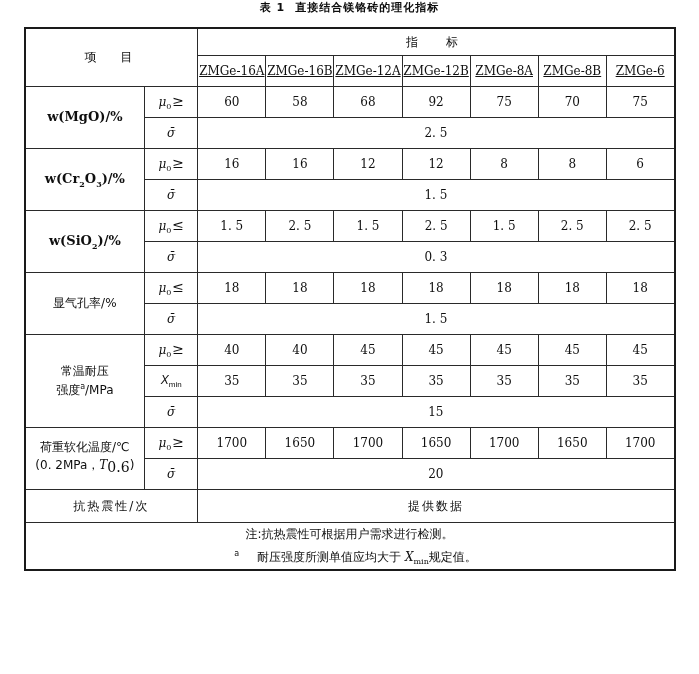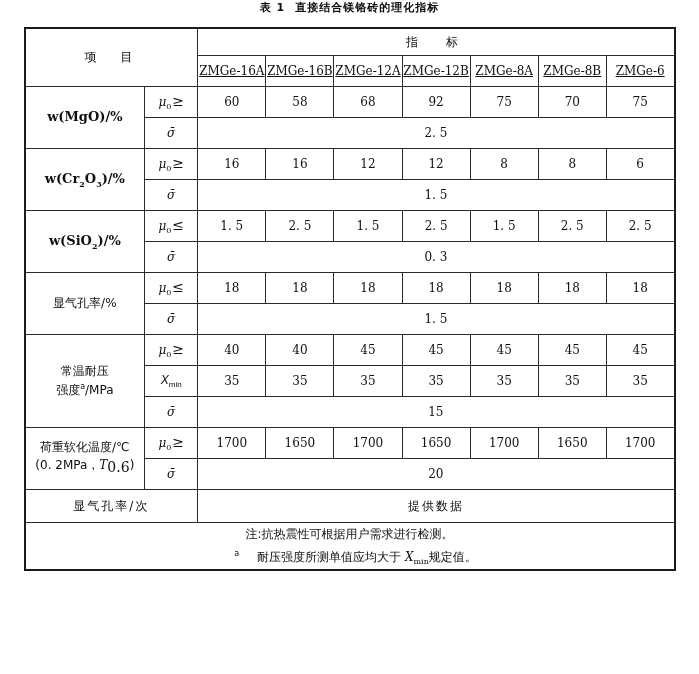--- a/index.html
+++ b/index.html
@@ -329,21 +329,21 @@
         <td class="val">1700</td>
         <td class="val">1650</td>
         <td class="val">1700</td>
       </tr>
       <tr>
         <td class="sigma cell-h-sig">σ̄</td>
         <td class="val-wide" colspan="7">20</td>
       </tr>
 
       <tr>
-        <td class="thermal-label" colspan="2">显气孔率/次</td>
+        <td class="thermal-label" colspan="2">抗热震性/次</td>
         <td class="provide" colspan="7">提供数据</td>
       </tr>
 
       <tr>
         <td class="notes-cell" colspan="9">
           <div class="note-line">注:抗热震性可根据用户需求进行检测。</div>
           <div class="note-line"><span class="note-sup">a</span><span>耐压强度所测单值应均大于&nbsp;<span class="note-xmin">X<sub>min</sub></span>规定值。</span></div>
         </td>
       </tr>
 

